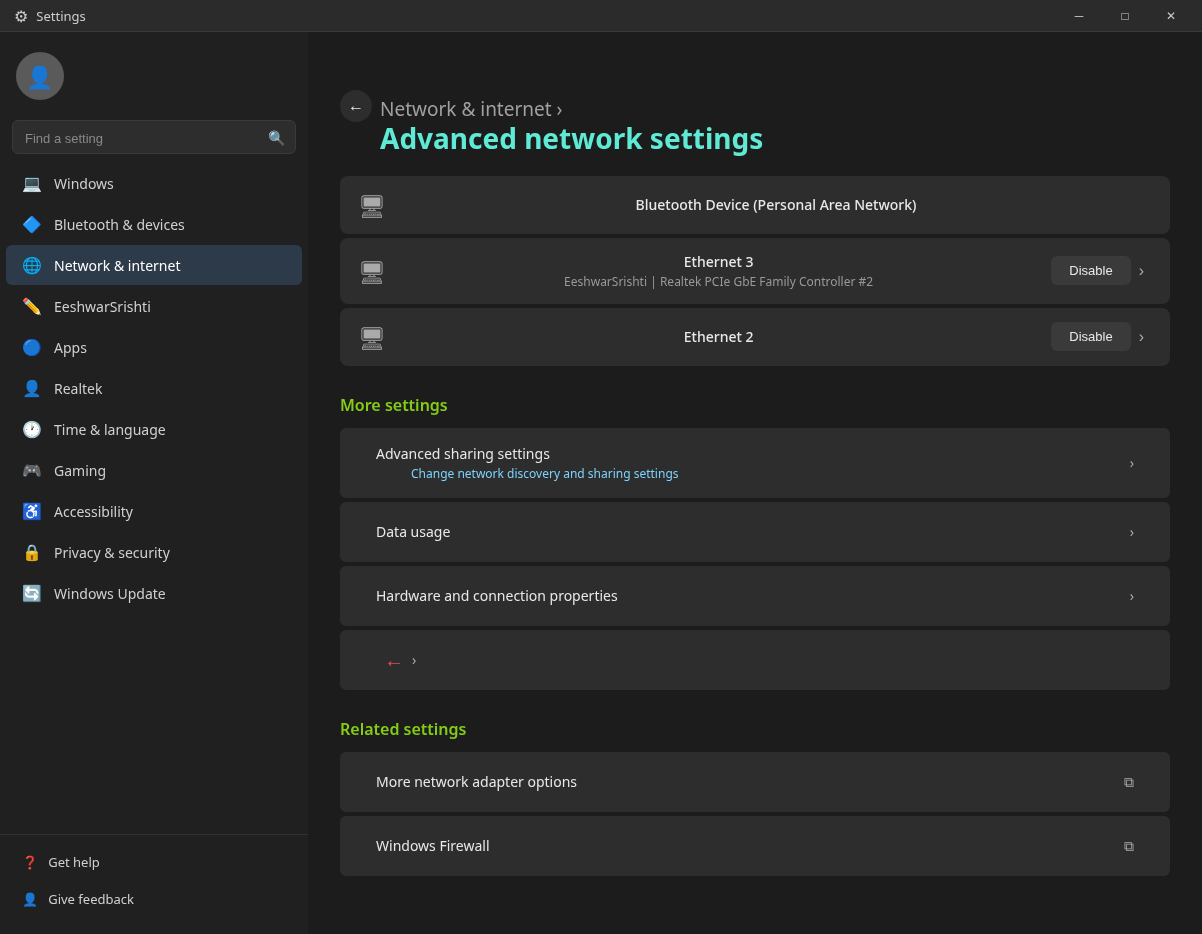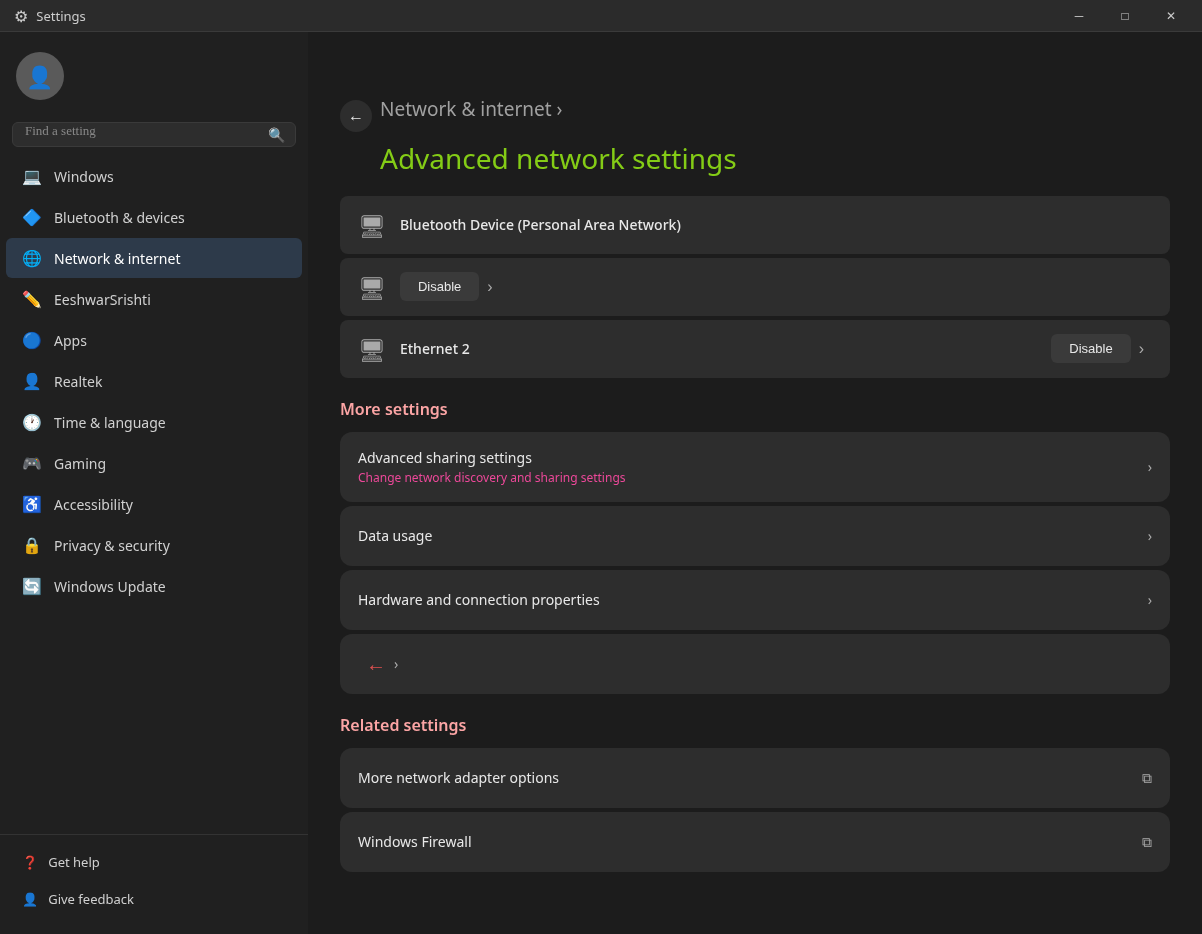--- a/index.html
+++ b/index.html
@@ -88,24 +88,23 @@
     .sidebar-search {
       margin: 4px 12px 8px;
       position: relative;
     }
     .sidebar-search input {
       width: 100%;
       background: #2d2d2d;
       border: 1px solid #3a3a3a;
       border-radius: 6px;
       color: #fde047;
-      padding: 0 36px 7px 12px;
+      padding: 10px 36px 7px 12px;
       font-size: 13px;
       outline: none;
-      font-family: Liberation Serif, serif;
     }
     .sidebar-search input::placeholder { color: #888; }
     .sidebar-search-icon {
       position: absolute;
       right: 10px;
       top: 50%;
       transform: translateY(-50%);
       color: #888;
       font-size: 14px;
     }
@@ -178,45 +177,44 @@
       flex-shrink: 0;
     }
     .header-text {}
     .header-text .nav-path {
       font-size: 19px;
       color: #a0a0a0;
       margin-top: 40px;
     }
     .header-text .page-title {
       font-size: 28px;
-      font-weight: 400;
-      color: #84cc16;
+      font-weight: 700;
+      color: #5eead4;
       line-height: 1.2;
-      margin-top: 20px;
     }
 
     
     .device-list {
       margin-bottom: 20px;
     }
     .device-item {
       background: #2d2d2d;
       border-radius: 8px;
       padding: 14px 18px;
       display: flex;
       align-items: center;
       gap: 14px;
       margin-bottom: 4px;
     }
     .device-icon {
       font-size: 22px;
       color: #aaa;
       flex-shrink: 0;
     }
-    .device-info { flex: 1; }
+    .device-info { flex: 1; text-align: center; }
     .device-name { font-size: 14px; font-weight: 500; color: #e8e8e8; }
     .device-sub { font-size: 12px; color: #999; margin-top: 2px; }
     .device-actions {
       display: flex;
       align-items: center;
     }
     .btn-disable {
       background: #3a3a3a;
       border: none;
       border-radius: 6px;
@@ -231,50 +229,51 @@
       color: #aaa;
       font-size: 16px;
       cursor: pointer;
       padding: 4px 8px;
     }
 
     
     .section-heading {
       font-size: 16px;
       font-weight: 600;
-      color: #fca5a5;
-      margin: 20px 0 12px 0;
+      color: #84cc16;
+      margin: 28px 0 12px 0;
     }
 
     
     .settings-list {
       display: flex;
       flex-direction: column;
       gap: 4px;
       margin-bottom: 20px;
     }
     .settings-row {
       background: #2d2d2d;
-      border-radius: 12px;
-      padding: 16px 18px;
+      border-radius: 6px;
+      padding: 16px 36px;
       display: flex;
       align-items: center;
       justify-content: space-between;
       cursor: pointer;
       min-height: 60px;
     }
     .settings-row-text {}
     .settings-row-label {
       font-size: 14px;
       color: #e8e8e8;
     }
     .settings-row-sub {
       font-size: 12px;
-      color: #ec4899;
+      color: #7dd3fc;
       margin-top: 2px;
+      margin-left: 35px;
     }
     .settings-row-right {
       display: flex;
       align-items: center;
       gap: 8px;
     }
     .arrow-icon {
       color: #aaa;
       font-size: 14px;
     }
@@ -392,20 +391,24 @@
         <div class="device-item">
     <span class="device-icon">🖥</span>
     <div class="device-info">
       <div class="device-name">Bluetooth Device (Personal Area Network)</div>
 
     </div>
 
   </div>
         <div class="device-item">
     <span class="device-icon">🖥</span>
+    <div class="device-info">
+      <div class="device-name">Ethernet 3</div>
+      <div class="device-sub">EeshwarSrishti | Realtek PCIe GbE Family Controller #2</div>
+    </div>
 
       <div class="device-actions">
         <button class="btn-disable">Disable</button>
         <button class="chevron-btn">›</button>
       </div>
 
   </div>
         <div class="device-item">
     <span class="device-icon">🖥</span>
     <div class="device-info">

